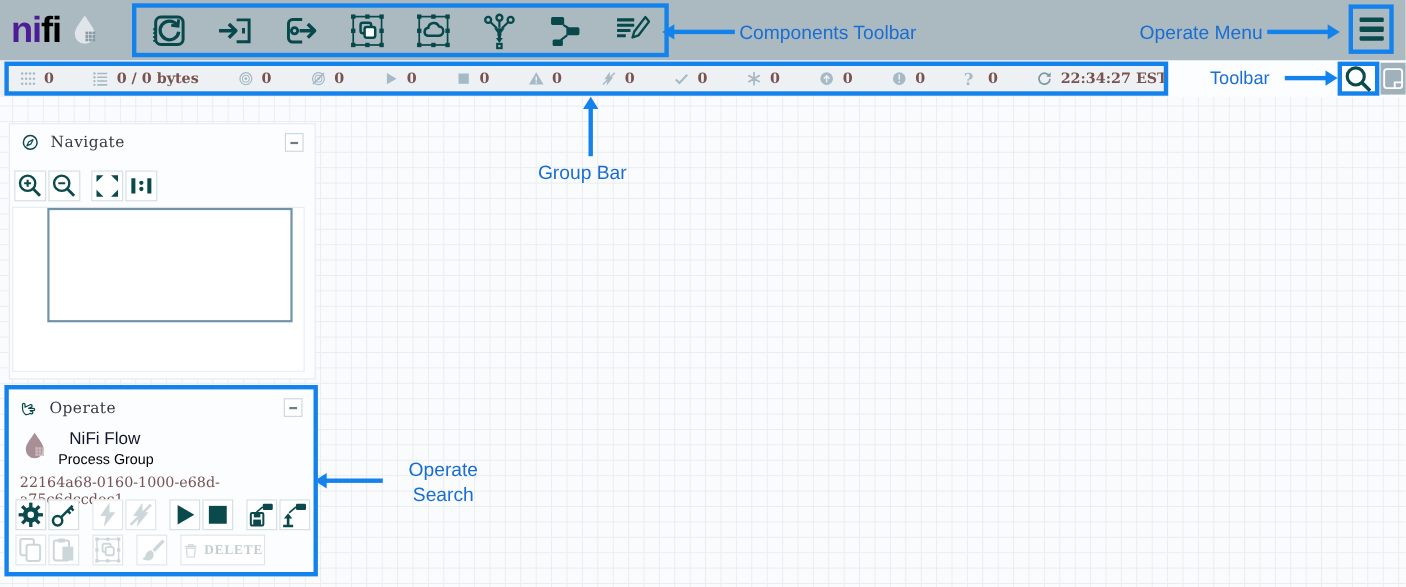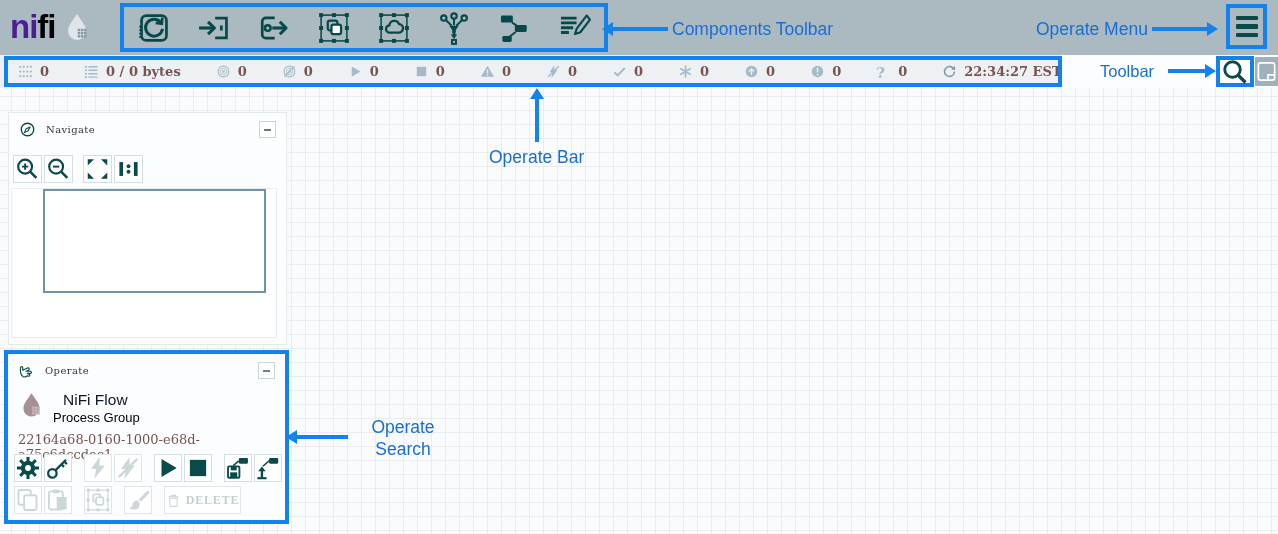--- a/index.html
+++ b/index.html
@@ -60,21 +60,21 @@
   .arrow{position:absolute;background:#1482EC;}
   .arrow.h{height:4px;} .arrow.v{width:4px;}
   .head-l::before{content:"";position:absolute;left:-10px;top:50%;transform:translateY(-50%);
     border:7px solid transparent;border-left:0;border-right:11px solid #1482EC;}
   .head-r::before{content:"";position:absolute;right:-10px;top:50%;transform:translateY(-50%);
     border:7px solid transparent;border-right:0;border-left:11px solid #1482EC;}
   .head-u::before{content:"";position:absolute;top:-10px;left:50%;transform:translateX(-50%);
     border:7px solid transparent;border-top:0;border-bottom:11px solid #1482EC;}
 
   
-  .panel-title{font-family:"DejaVu Serif",serif;font-size:10px;color:#33393d;
+  .panel-title{font-family:"DejaVu Serif",serif;font-size:14px;color:#33393d;
     letter-spacing:.4px;margin-left:10px;}
   .collapse{margin-left:auto;width:15px;height:15px;border:1px solid #c9d6da;background:#fff;
     display:flex;align-items:center;justify-content:center;cursor:pointer;}
   .collapse i{display:block;width:7px;height:2px;background:#6d7d84;}
 
   .nav-panel{position:absolute;left:8px;top:112px;width:279px;height:233px;
     background:#fcfdfe;border:1px solid #e3eaee;box-sizing:border-box;}
   .panel-head{display:flex;align-items:center;padding:8px 10px 0 10px;}
   .panel-head .hico{width:17px;height:17px;color:#0b4a4c;}
   .panel-head .hico svg{width:17px;height:17px;display:block;}
@@ -379,21 +379,21 @@
       </span>
   </div>
 
   <div class="ann" style="left:672px;top:19px;">Components Toolbar</div>
   <div class="arrow h head-l" style="left:612px;top:27px;width:56px;"></div>
 
   <div class="ann" style="left:1036px;top:19px;">Operate Menu</div>
   <div class="arrow h head-r" style="left:1152px;top:27px;width:56px;"></div>
 
   <div class="arrow v head-u" style="left:535px;top:98px;height:44px;"></div>
-  <div class="ann" style="left:489px;top:147px;">Operate Bar</div>
+  <div class="ann" style="left:489px;top:147px;">Group Bar</div>
 
   <div class="ann small" style="left:1100px;top:62px;">Toolbar</div>
   <div class="arrow h head-r" style="left:1168px;top:69px;width:38px;height:3.5px;"></div>
 
   <div class="ann" style="left:362px;top:416px;width:82px;text-align:center;line-height:22px;">
     <div>Operate</div>
     <div>Search</div>
   </div>
   <div class="arrow h head-l" style="left:296px;top:435px;width:52px;"></div>
 

